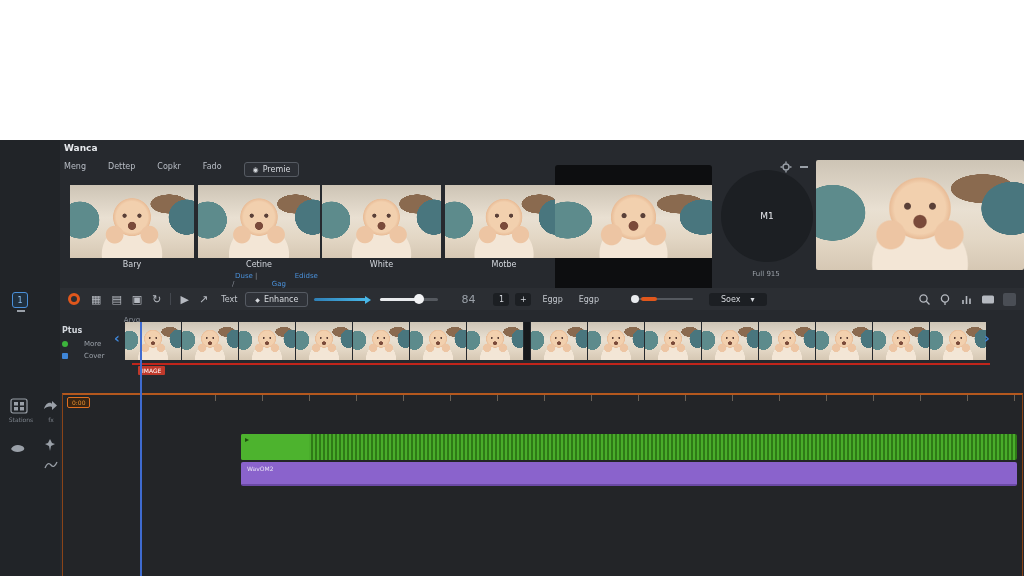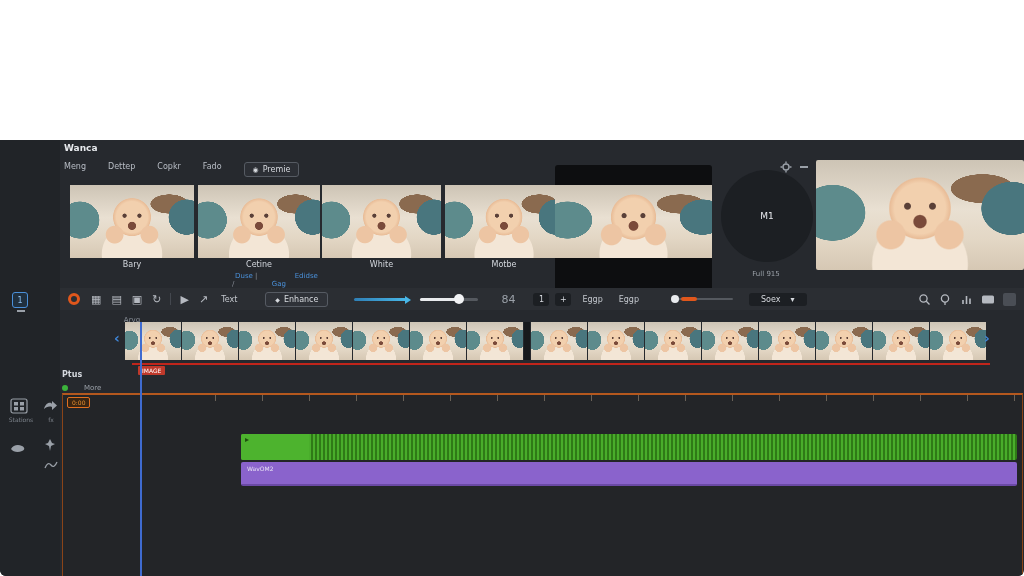--- a/index.html
+++ b/index.html
@@ -1,18 +1,18 @@
 <!DOCTYPE html>
 <html><head>
 <meta charset="utf-8">
 <style>
   html,body{margin:0;padding:0;background:#ffffff;}
   *{box-sizing:border-box;}
   body{font-family:"DejaVu Sans","Liberation Sans",sans-serif;}
-  .stage{position:relative;width:1024px;height:576px;overflow:hidden;background:#ffffff;border-radius:6px;}
+  .stage{position:relative;width:1024px;height:576px;overflow:hidden;background:#ffffff;}
   .abs{position:absolute;}
   
   .app{position:absolute;left:0;top:140px;width:1024px;height:436px;background:#26292e;color:#cfd3d9;}
   .rail{position:absolute;left:0;top:0;width:60px;height:436px;background:#212428;}
   .titlebar{position:absolute;left:0;top:0;width:1024px;height:20px;}
   .tl{position:absolute;top:6px;width:9px;height:9px;border-radius:50%;}
   .title{position:absolute;left:64px;top:3px;font-size:9px;font-weight:bold;color:#e8eaee;}
   .menubar{position:absolute;left:64px;top:22px;height:20px;display:flex;align-items:flex-start;gap:22px;}
   .menu-item{font-size:8px;color:#b9bec6;cursor:default;}
   .preview-btn{display:flex;align-items:center;gap:4px;font-size:8px;color:#d7dadf;border:1px solid #565b63;border-radius:3px;padding:2px 8px;background:#2c2f35;}
@@ -43,36 +43,36 @@
   .mode-panel{position:absolute;left:700px;top:18px;width:132px;height:130px;}
   .mode-circle{position:absolute;left:21px;top:12px;width:92px;height:92px;border-radius:50%;background:#1c1f23;display:flex;align-items:center;justify-content:center;font-size:9px;color:#e6e8ec;}
   .mode-caption{position:absolute;left:0;top:112px;width:132px;text-align:center;font-size:7px;color:#9aa0a8;}
   .preview{position:absolute;left:816px;top:20px;width:208px;height:110px;border-radius:2px;}
   
   .toolbar{position:absolute;left:0;top:148px;width:1024px;height:22px;background:#2b2e33;display:flex;align-items:center;}
   .tb-ico{color:#b6bac1;font-size:11px;line-height:1;margin:0 5px;}
   .record-ring{width:12px;height:12px;border:3px solid #e0571c;border-radius:50%;margin:0 6px 0 68px;}
   .tb-sep{width:1px;height:12px;background:#44484f;margin:0 4px;}
   .tb-label{font-size:8px;color:#c3c7cd;margin:0 8px;}
-  .enhance-btn{display:flex;align-items:center;gap:4px;font-size:8px;color:#d7dadf;border:1px solid #565b63;border-radius:3px;padding:2px 9px;margin:0 20px;background:#2f3238;}
+  .enhance-btn{display:flex;align-items:center;gap:4px;font-size:8px;color:#d7dadf;border:1px solid #565b63;border-radius:3px;padding:2px 9px;margin:0 0;background:#2f3238;}
   .bluebar{position:relative;width:52px;height:3px;background:linear-gradient(90deg,#2f7fb5,#48b7e8);border-radius:2px;margin:0 6px;}
   .bluebar:after{content:"";position:absolute;right:-5px;top:-2px;border-left:6px solid #48b7e8;border-top:4px solid transparent;border-bottom:4px solid transparent;}
   .slider{position:relative;width:58px;height:3px;background:#55595f;border-radius:2px;margin:0 8px;}
   .slider .fill{position:absolute;left:0;top:0;height:3px;width:62%;background:#e9ebee;border-radius:2px;}
   .slider .knob{position:absolute;left:58%;top:-4px;width:10px;height:10px;border-radius:50%;background:#f2f3f5;}
   .tb-value{font-size:11px;color:#9aa0a8;margin:0 15px;}
   .tb-box{min-width:16px;text-align:center;background:#1c1f23;border-radius:3px;font-size:8px;color:#d7dadf;padding:2px 4px;margin:0 3px;}
   .mini-slider{position:relative;width:58px;height:2px;background:#55595f;border-radius:2px;margin:0 8px;}
   .mini-slider .dot{position:absolute;left:-4px;top:-3px;width:8px;height:8px;border-radius:50%;background:#e9ebee;}
   .mini-slider .seg{position:absolute;left:6px;top:-1px;width:16px;height:4px;background:#e0571c;border-radius:2px;}
   .dropdown{display:flex;align-items:center;gap:10px;background:#1c1f23;border-radius:3px;padding:2px 12px;font-size:8px;color:#d7dadf;margin:0 8px;}
   .tb-right{position:absolute;right:8px;top:0;height:22px;display:flex;align-items:center;gap:8px;}
   .tb-right svg{display:block;}
   
-  .track-head{position:absolute;left:62px;top:186px;width:62px;margin-top:44px;}
+  .track-head{position:absolute;left:62px;top:186px;width:62px;}
   .th-title{font-size:8px;font-weight:bold;color:#d4d8de;margin-bottom:5px;}
   .th-item{display:flex;align-items:center;gap:16px;font-size:7px;color:#9aa0a8;margin-bottom:4px;}
   .dot{width:6px;height:6px;border-radius:50%;}
   .sq{width:6px;height:6px;border-radius:1px;}
   
   .strip{position:absolute;left:125px;top:182px;height:40px;display:flex;gap:1px;}
   .strip .baby{width:56px;height:38px;flex:0 0 auto;}
   .strip .gap{width:6px;height:38px;background:#17191c;flex:0 0 auto;}
   .chev{position:absolute;top:190px;font-size:14px;color:#3f86d8;font-weight:bold;}
   .redline{position:absolute;left:132px;top:223px;width:858px;height:2px;background:#c1251b;}

